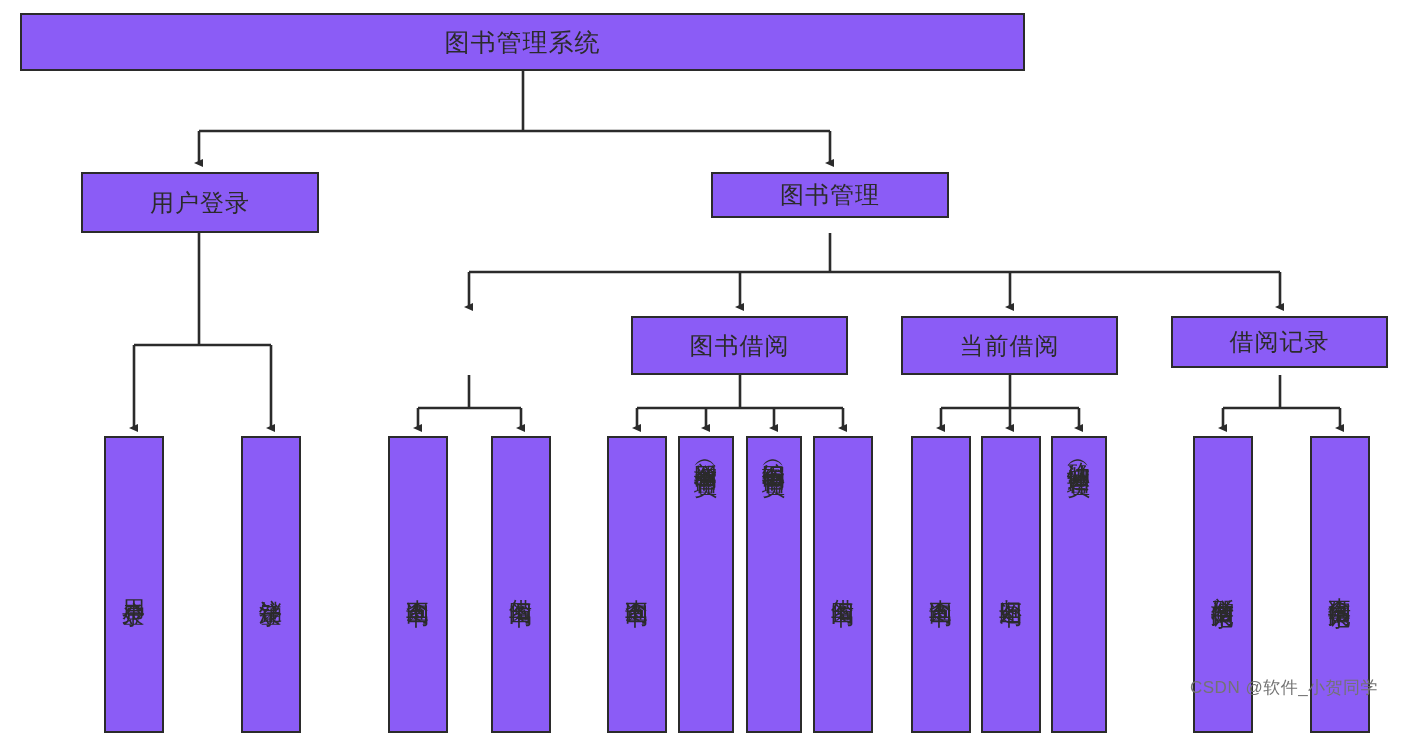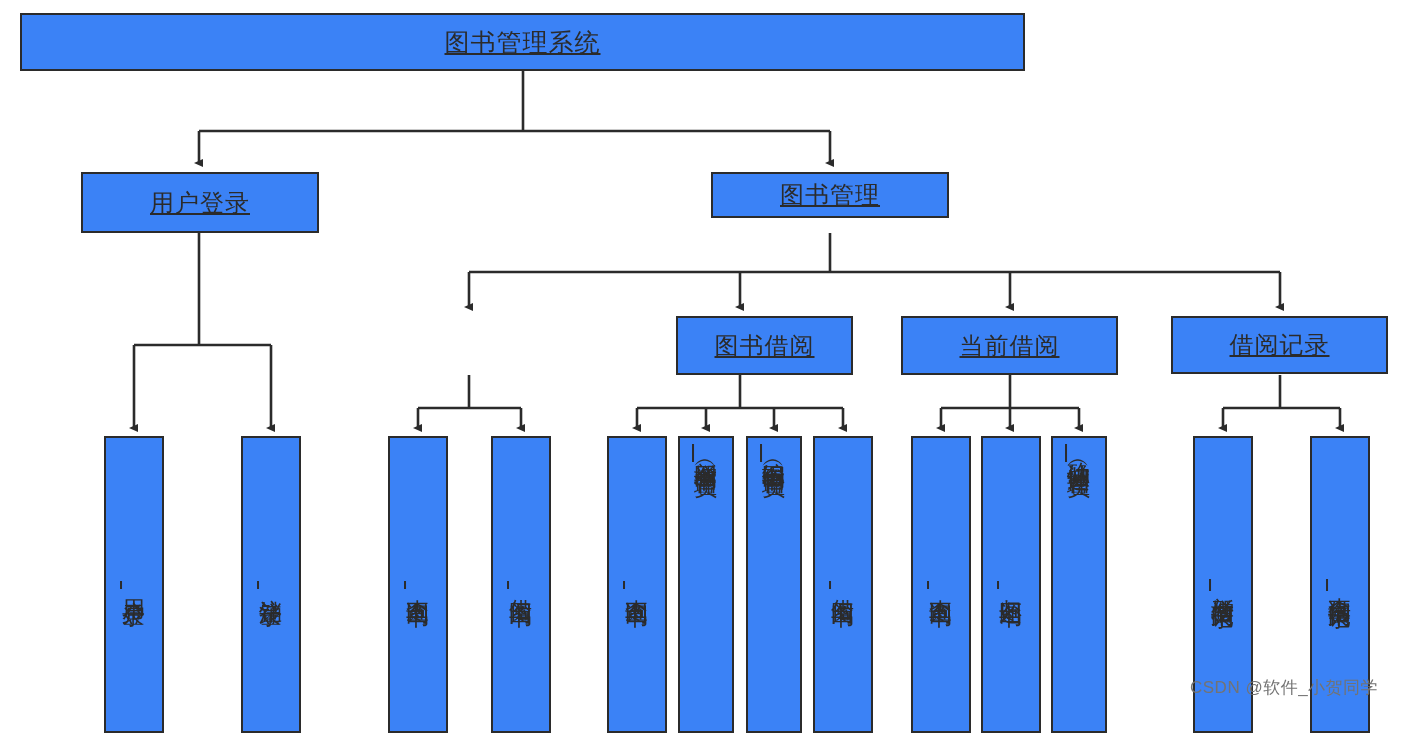--- a/index.html
+++ b/index.html
@@ -22,26 +22,25 @@
     left: 0;
     top: 0;
     width: 1405px;
     height: 747px;
     pointer-events: none;
   }
   .node {
     position: absolute;
     box-sizing: border-box;
     border: 2.5px solid #2b2b2b;
-    background: #3b82f6;
+    background: #8b5cf6;
     display: flex;
     align-items: center;
     justify-content: center;
     color: #2b2b2b;
-    text-decoration: underline;
   }
   .node.horizontal {
     font-size: 24px;
     letter-spacing: 1px;
     line-height: 1;
   }
   .node.root {
     font-size: 25px;
   }
   .node.vertical {
@@ -133,29 +132,29 @@
 
   <div class="node horizontal" style="left:81px; top:172px; width:238px; height:61px;">
     <span>用户登录</span>
   </div>
 
   <div class="node horizontal" style="left:711px; top:172px; width:238px; height:46px;">
     <span>图书管理</span>
   </div>
 
 
-  <div class="node horizontal" style="left:631px; top:316px; width:177px; height:59px;margin-left:45px;">
+  <div class="node horizontal" style="left:631px; top:316px; width:217px; height:59px;">
     <span>图书借阅</span>
   </div>
 
   <div class="node horizontal" style="left:901px; top:316px; width:217px; height:59px;">
     <span>当前借阅</span>
   </div>
 
-  <div class="node horizontal" style="left:1171px; top:316px; width:217px; height:58px;">
+  <div class="node horizontal" style="left:1171px; top:316px; width:217px; height:52px;">
     <span>借阅记录</span>
   </div>
 
   <div class="node vertical centered" style="left:104px; top:436px; width:60px; height:297px;">
     <span class="vtext">用户登录</span>
   </div>
 
   <div class="node vertical centered" style="left:241px; top:436px; width:60px; height:297px;">
     <span class="vtext">注销登录</span>
   </div>

